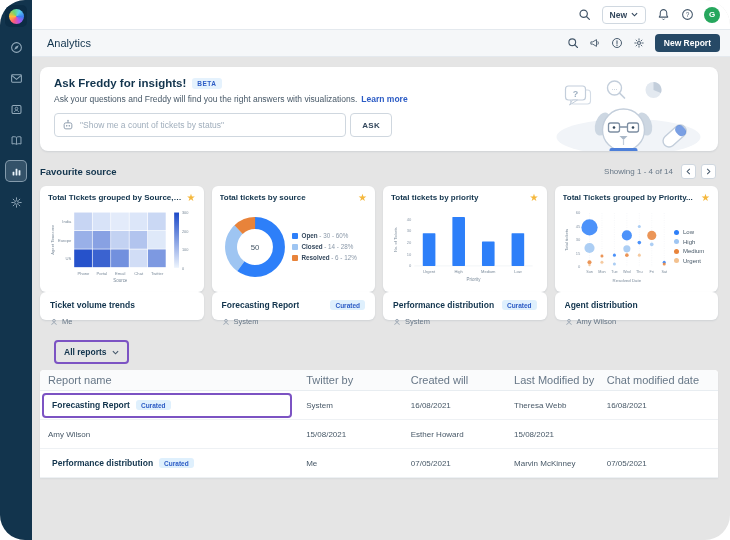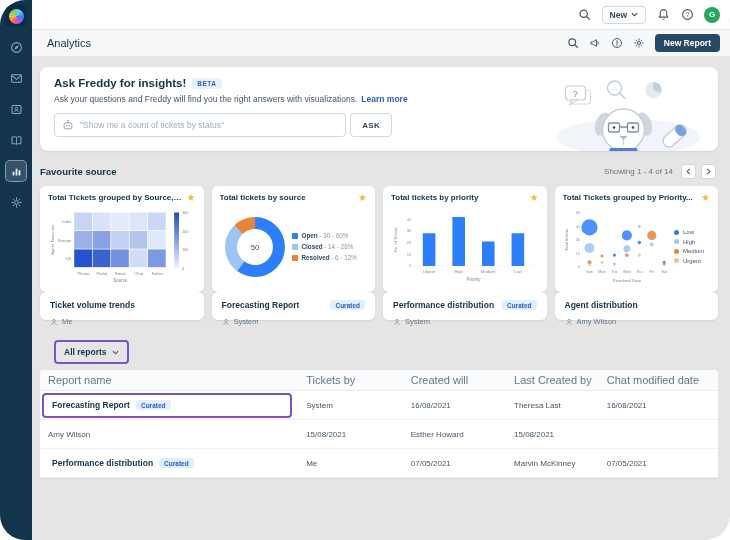--- a/index.html
+++ b/index.html
@@ -516,34 +516,34 @@
                 <polyline points="1,1 4,4 7,1" fill="none" stroke="currentColor" stroke-width="1.3"></polyline>
               </svg>
             </span>
         </button>
       </div>
 
       
       <div class="reports-table">
         <div class="t-header">
           <span>Report name</span>
-          <span>Tickets by</span>
+          <span>Twitter by</span>
           <span>Created will</span>
-          <span>Last Created by</span>
+          <span>Last Modified by</span>
           <span>Chat modified date</span>
         </div>
         <div class="t-row">
           <div class="row-annotation"></div>
           <div class="t-name">
               <span>Forecasting Report</span>
               <span class="curated-badge" style="margin-left:0">Curated</span>
             </div>
           <span class="t-cell">System</span>
           <span class="t-cell">16/08/2021</span>
-          <span class="t-cell">Theresa Last</span>
+          <span class="t-cell">Theresa Webb</span>
           <span class="t-cell">16/08/2021</span>
         </div>
         <div class="t-row">
           <span class="t-cell">Amy Wilson</span>
           <span class="t-cell">15/08/2021</span>
           <span class="t-cell">Esther Howard</span>
           <span class="t-cell">15/08/2021</span>
         </div>
         <div class="t-row">
           <div class="t-name">

